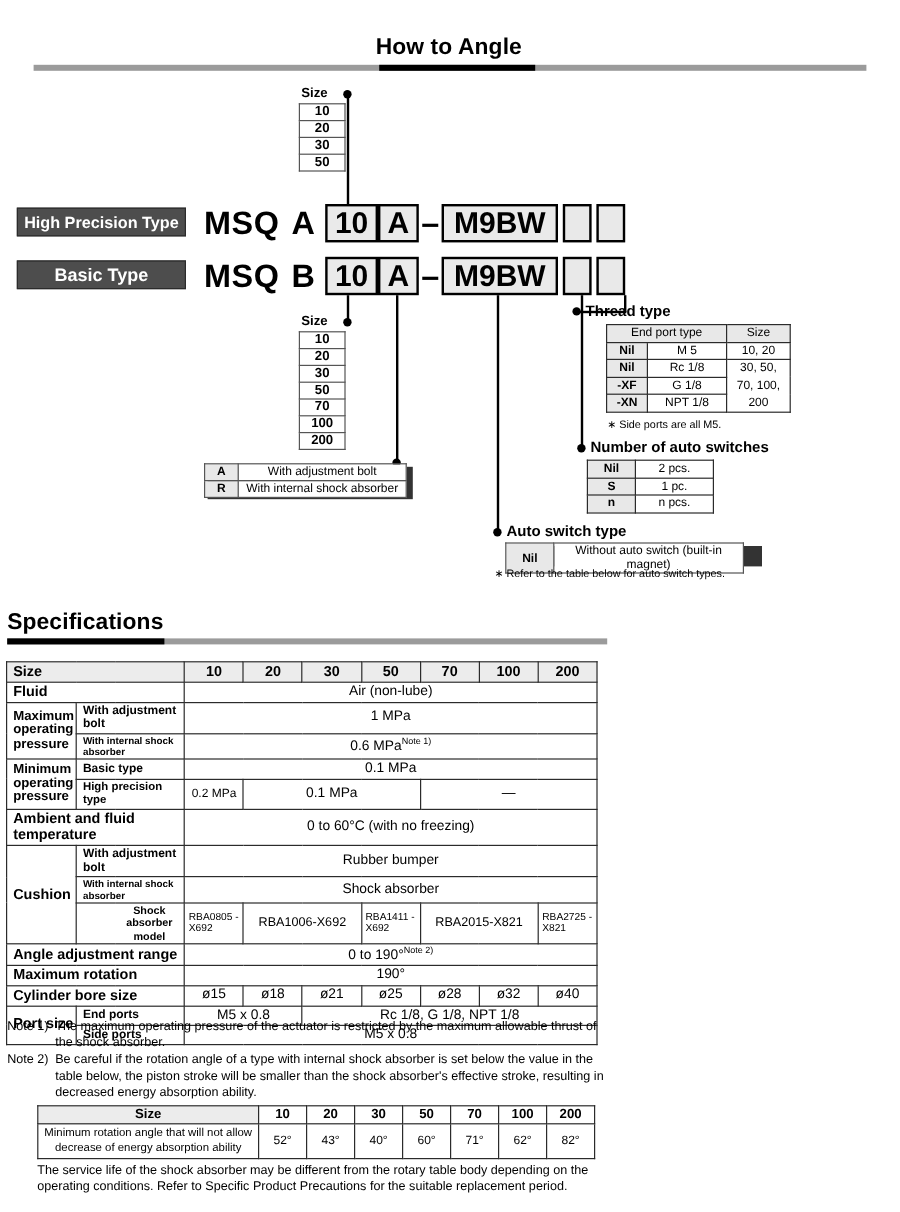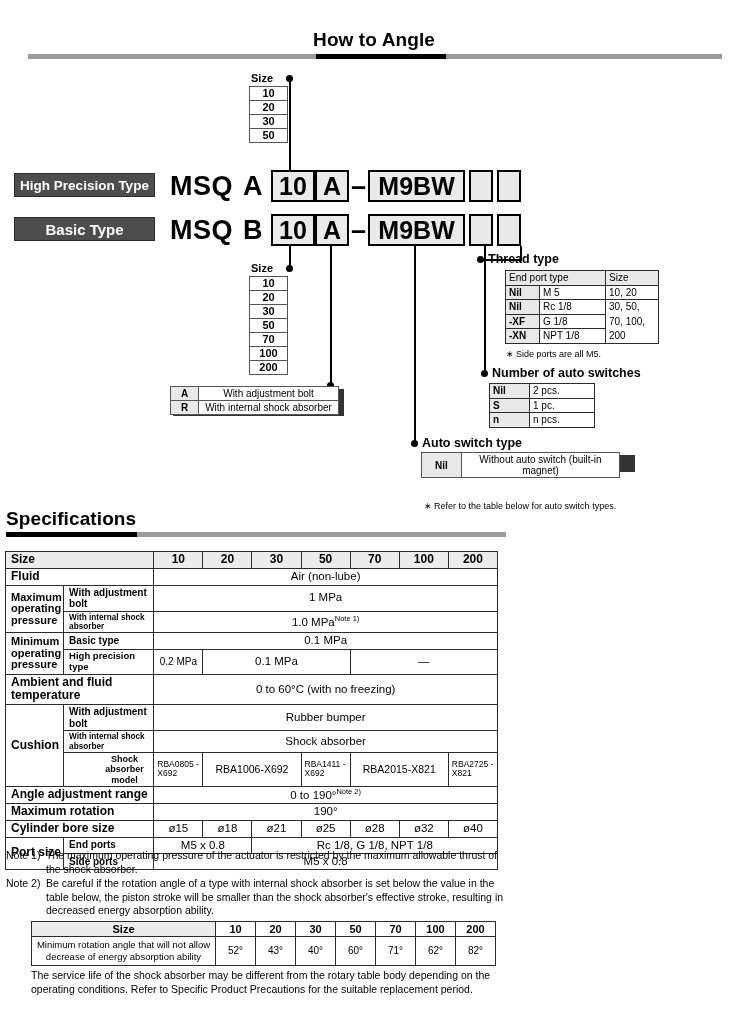--- a/index.html
+++ b/index.html
@@ -23,20 +23,21 @@
   .sec-head .rule-wrap { position:relative; height:5px; }
   .sec-head .rule-grey { position:absolute; left:0; top:0; height:5px; background:#9b9b9b; }
   .sec-head .rule-black { position:absolute; top:0; height:5px; background:#000; }
 
   
   table { border-collapse:collapse; }
   .tbl td, .tbl th {
     border:1px solid #2b2b2b;
     font-size:10px;
     padding:1px 3px;
+    text-align:center;
     background:#fff;
     line-height:1.15;
     white-space:nowrap;
   }
   .tbl .hd { background:#e8e8e8; font-weight:bold; }
   .tbl .hdlite { background:#e8e8e8; font-weight:normal; }
 
   
   #order-diagram { position:absolute; left:0; top:60px; width:750px; height:440px; }
 
@@ -234,21 +235,21 @@
 
   <div class="ab-shadow" style="left:424px; top:395px; width:211px; height:17px; background:#333;"></div>
   <table class="ab-tbl" style="position:absolute; left:421px; top:392px;">
     <tbody>
       <tr>
         <td class="k" style="width:40px;">Nil</td>
         <td class="v" style="width:158px;">Without auto switch (built-in magnet)</td>
       </tr>
     </tbody>
   </table>
-  <div class="callout-note" style="left:424px; top:413px;margin-top:28px;">∗ Refer to the table below for auto switch types.</div>
+  <div class="callout-note" style="left:412px; top:413px;">∗ Refer to the table below for auto switch types.</div>
 
   <div class="vline" style="left:484px; top:186px; height:126px;"></div>
   <div class="dot" style="left:481px; top:310px;"></div>
   <div class="callout-title" style="left:492px; top:306px;">Number of auto switches</div>
 
   <table class="tbl" style="position:absolute; left:489px; top:323px;">
     <tbody>
       <tr>
         <td class="hd" style="width:40px;">Nil</td>
         <td style="width:65px;">2 pcs.</td>
@@ -342,21 +343,21 @@
     </tr>
 
     <tr>
       <td class="lbl1" rowspan="2" style="font-size:11px; line-height:1.05;">Maximum operating pressure</td>
       <td class="lbl2" colspan="2">With adjustment bolt</td>
       <td class="val" colspan="7">1 MPa</td>
     </tr>
     <tr>
       <td class="lbl2s" colspan="2">With internal shock absorber</td>
       <td class="val" colspan="7">
-        <span>1.0 MPa</span><span class="note-sup">Note 1)</span>
+        <span>0.6 MPa</span><span class="note-sup">Note 1)</span>
       </td>
     </tr>
 
     <tr>
       <td class="lbl1" rowspan="2" style="font-size:11px; line-height:1.05;">Minimum operating pressure</td>
       <td class="lbl2" colspan="2">Basic type</td>
       <td class="val" colspan="7">0.1 MPa</td>
     </tr>
     <tr>
       <td class="lbl2" colspan="2" style="font-size:9.5px;">High precision type</td>

